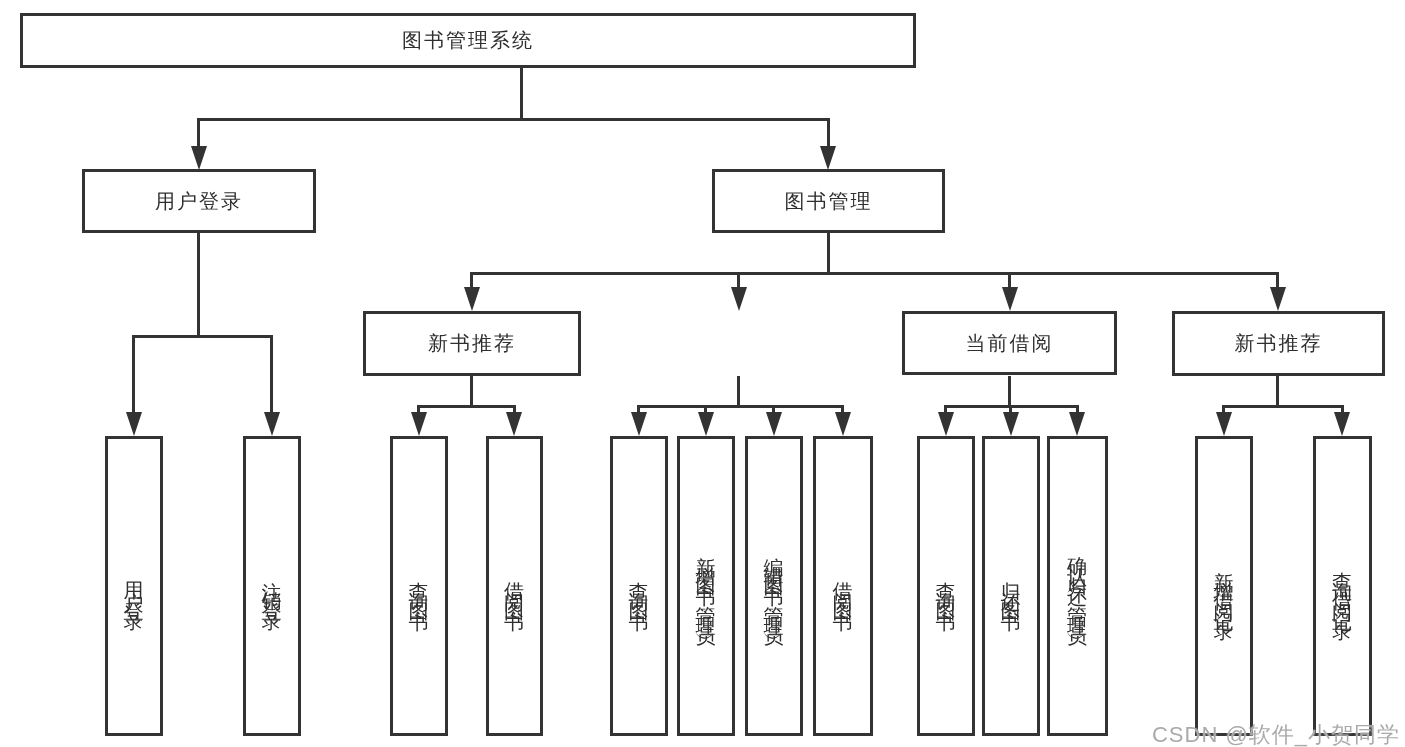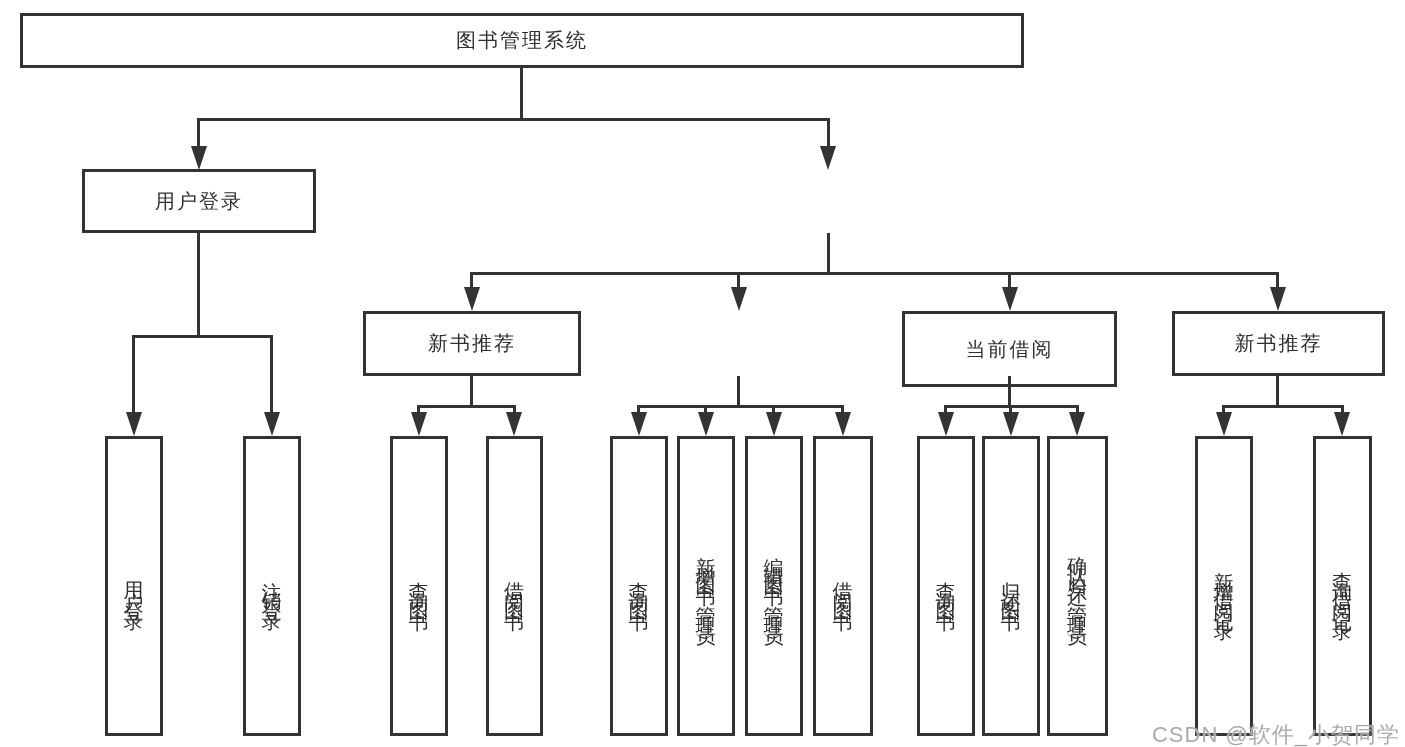--- a/index.html
+++ b/index.html
@@ -38,33 +38,36 @@
     position:absolute; top:720px; right:5px; z-index:5;
     font-size:22px; color:#aaaaaa; letter-spacing:1px;
     text-shadow:0 1px 2px rgba(255,255,255,0.9); white-space:nowrap;
   }
 </style>
 </head>
 <body>
 
 <div class="canvas">
 
-  <div class="node" style="left:20px; top:13px; width:1004px; height:55px;">
+  <div class="node" style="left:20px; top:13px; width:896px; height:55px;">
     <span>图书管理系统</span>
   </div>
 
   <div class="vl" style="left:520px; top:68px; height:50px;"></div>
   <div class="hl" style="left:197px; top:118px; width:633px;"></div>
   <div class="vl" style="left:197px; top:118px; height:30px;"></div>
   <div class="arrow" style="left:191px; top:146px;"></div>
   <div class="vl" style="left:827px; top:118px; height:30px;"></div>
   <div class="arrow" style="left:820px; top:146px;"></div>
 
   <div class="node" style="left:82px; top:169px; width:234px; height:64px;">
     <span>用户登录</span>
+  </div>
+  <div class="node" style="left:712px; top:169px; width:233px; height:64px;">
+    <span>图书管理</span>
   </div>
 
   <div class="vl" style="left:197px; top:233px; height:105px;"></div>
   <div class="hl" style="left:132px; top:335px; width:141px;"></div>
   <div class="vl" style="left:132px; top:335px; height:80px;"></div>
   <div class="arrow" style="left:126px; top:412px;"></div>
   <div class="vl" style="left:270px; top:335px; height:80px;"></div>
   <div class="arrow" style="left:264px; top:412px;"></div>
 
   <div class="vl" style="left:827px; top:233px; height:42px;"></div>
@@ -74,21 +77,21 @@
   <div class="vl" style="left:737px; top:272px; height:18px;"></div>
   <div class="arrow" style="left:731px; top:287px;"></div>
   <div class="vl" style="left:1008px; top:272px; height:18px;"></div>
   <div class="arrow" style="left:1002px; top:287px;"></div>
   <div class="vl" style="left:1276px; top:272px; height:18px;"></div>
   <div class="arrow" style="left:1270px; top:287px;"></div>
 
   <div class="node" style="left:363px; top:311px; width:218px; height:65px;">
     <span>新书推荐</span>
   </div>
-  <div class="node" style="left:902px; top:311px; width:215px; height:76px;">
+  <div class="node" style="left:902px; top:311px; width:215px; height:64px;">
     <span>当前借阅</span>
   </div>
   <div class="node" style="left:1172px; top:311px; width:213px; height:65px;">
     <span>新书推荐</span>
   </div>
 
   <div class="vl" style="left:470px; top:376px; height:32px;"></div>
   <div class="hl" style="left:417px; top:405px; width:99px;"></div>
   <div class="vl" style="left:417px; top:405px; height:10px;"></div>
   <div class="arrow" style="left:411px; top:412px;"></div>

